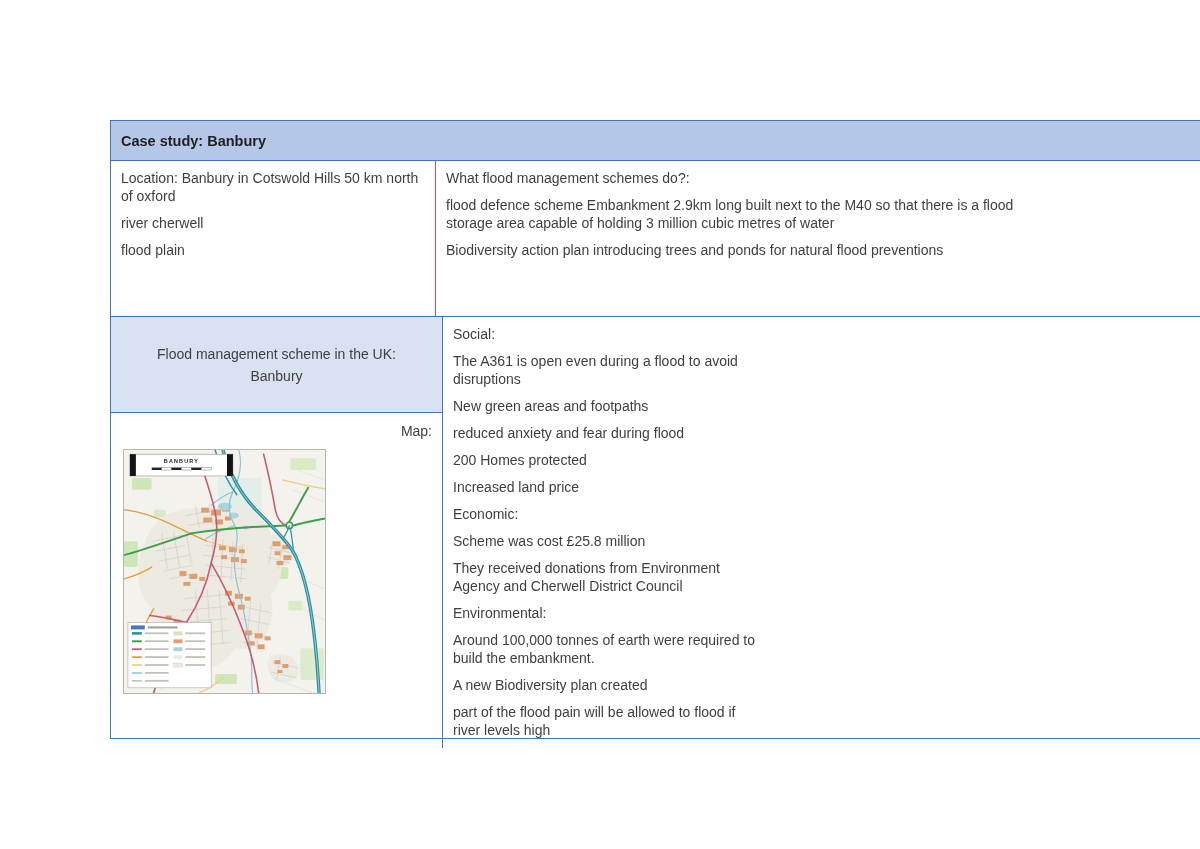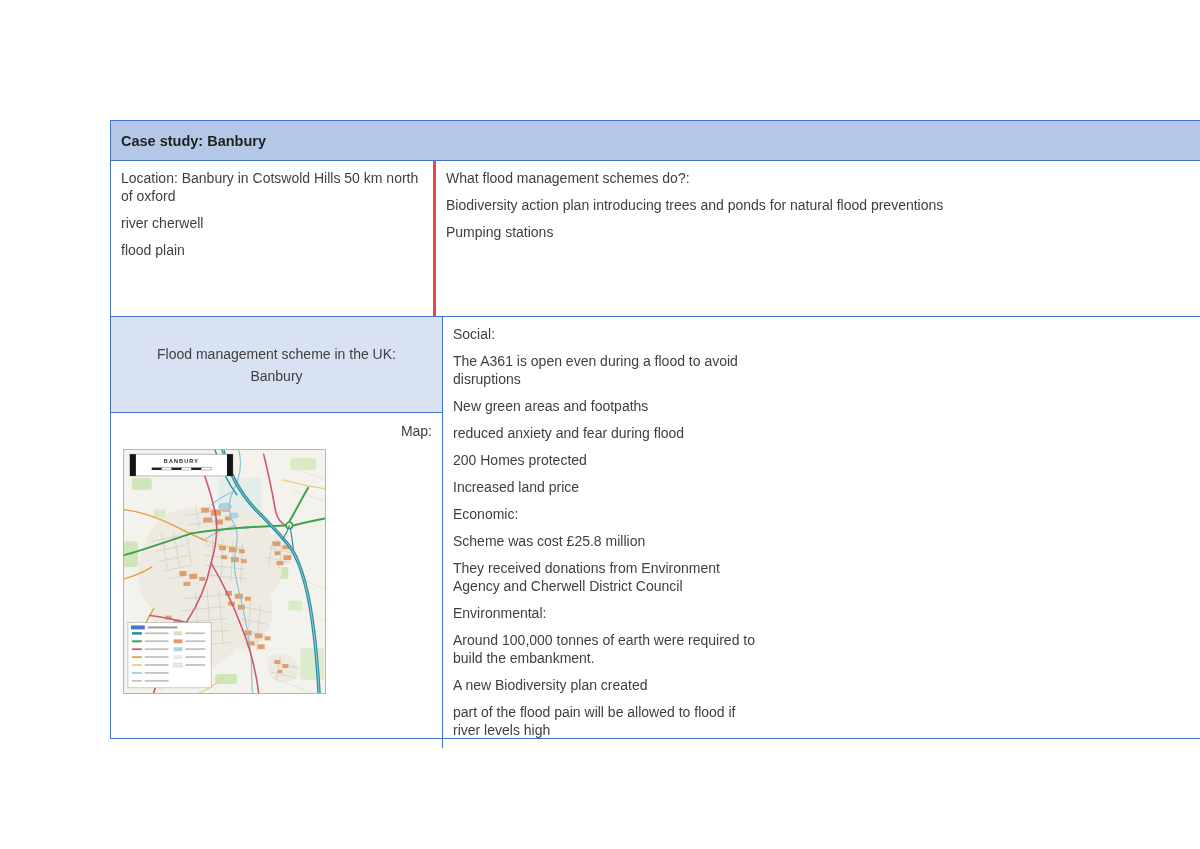--- a/index.html
+++ b/index.html
@@ -23,21 +23,21 @@
     align-items: center; padding-left: 10px; flex: 0 0 auto;
   }
   .header-row p { margin: 0; font-weight: bold; font-size: 14.5px; color: #1f1f1f; }
 
   .row-2 { height: 156px; border-bottom: 1px solid #4472C4; flex: 0 0 auto; }
   .row-3 { flex: 1 1 auto; }
 
   .cell { padding: 8px 10px 0 10px; }
   .cell p { margin: 0 0 9px 0; min-height: 12px; }
 
-  .cell-location { width: 325px; border-right: 3px solid #ef4444; flex: 0 0 auto; }
+  .cell-location { width: 325px; border-right: 1px solid #ef4444; flex: 0 0 auto; }
   .cell-schemes { flex: 1 1 auto; }
   .cell-schemes p { max-width: 604px; }
 
   .cell-why { width: 325px; border-right: 1px solid #4472C4; flex: 0 0 auto; }
   .cell-why p { max-width: 292px; }
 
   .cell-map { width: 332px; border-right: 1px solid #4472C4; flex: 0 0 auto; padding: 0; display: flex; flex-direction: column; }
   .map-header {
     height: 96px; background: #D9E2F3; border-bottom: 1px solid #4472C4;
     display: flex; flex-direction: column; justify-content: center;
@@ -62,22 +62,22 @@
     </div>
 
     <div class="row row-2">
       <div class="cell cell-location">
         <p>Location: Banbury in Cotswold Hills 50 km north of oxford</p>
         <p>river cherwell</p>
         <p>flood plain</p>
       </div>
       <div class="cell cell-schemes">
         <p>What flood management schemes do?:</p>
+        <p>flood defence scheme Embankment 2.9km long built next to the M40 so that there is a flood storage area capable of holding 3 million cubic metres of water</p>
         <p>Biodiversity action plan introducing trees and ponds for natural flood preventions</p>
-        <p>Pumping stations</p>
       </div>
     </div>
 
     <div class="row row-3">
 
       <div class="cell-map">
         <div class="map-header">
           <p>Flood management scheme in the UK:</p>
           <p>Banbury</p>
         </div>

